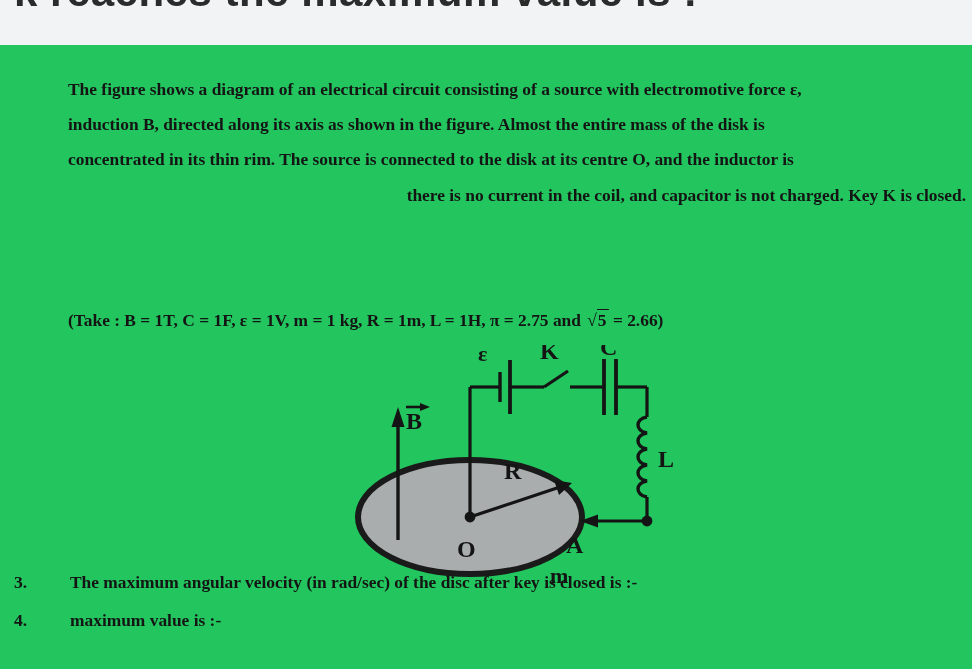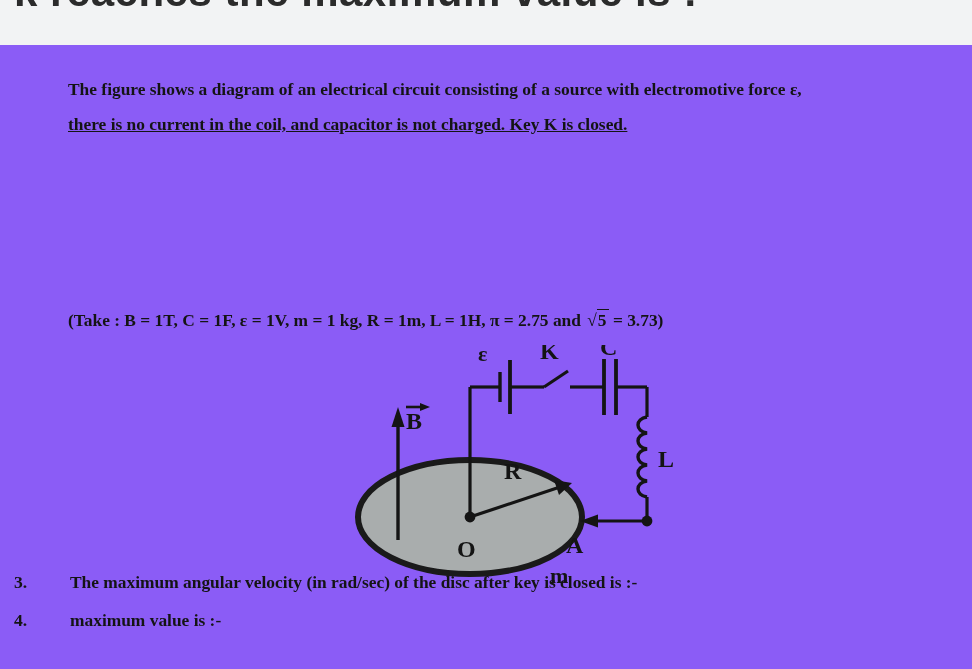--- a/index.html
+++ b/index.html
@@ -36,40 +36,40 @@
     color: #2b2b2b;
     white-space: nowrap;
   }
 
   
   #sheet {
     position: absolute;
     left: 0; top: 45px;
     width: 972px;
     height: 624px;
-    background: #8b5cf6;
+    background: #22c55e;
   }
 
   
   #passage {
     position: absolute;
     left: 68px;
     top: 27px;
     width: 898px;
     font-size: 17.4px;
     line-height: 35.2px;
     text-align: justify;
     text-justify: inter-word;
     font-weight: 600;
     color: #141414;
   }
   #passage p {
     margin: 0;
   }
-  #passage .last-line { text-align: left; text-decoration: underline; }
+  #passage .last-line { text-align: right; }
 
   #given-line {
     position: absolute;
     left: 68px;
     top: 265px;
     font-size: 17.4px;
     font-weight: 600;
     color: #141414;
     white-space: nowrap;
   }
@@ -121,25 +121,27 @@
 <body>
 
 <div id="top-band">
   <div id="top-clipped-text">k reaches the maximum value is :</div>
 </div>
 
 <div id="sheet">
 
   <div id="passage">
     <p>The figure shows a diagram of an electrical circuit consisting of a source with electromotive force ε,</p>
+    <p>induction B, directed along its axis as shown in the figure. Almost the entire mass of the disk is</p>
+    <p>concentrated in its thin rim. The source is connected to the disk at its centre O, and the inductor is</p>
     <p class="last-line">there is no current in the coil, and capacitor is not charged. Key K is closed.</p>
   </div>
 
   <div id="given-line">
-    <span>(Take : B = 1T, C = 1F, ε = 1V, m = 1 kg, R = 1m, L = 1H, π = 2.75 and </span><span class="rad">√<span class="vinc">5</span></span><span> = 3.73)</span>
+    <span>(Take : B = 1T, C = 1F, ε = 1V, m = 1 kg, R = 1m, L = 1H, π = 2.75 and </span><span class="rad">√<span class="vinc">5</span></span><span> = 2.66)</span>
   </div>
 
   <div id="figure">
     <svg width="330" height="255" viewBox="0 0 330 255" xmlns="http://www.w3.org/2000/svg">
 
       <ellipse cx="118" cy="172" rx="112" ry="57" fill="#a9adad" stroke="#1a1a1a" stroke-width="6"></ellipse>
 
       <g>
         <line x1="46" y1="195" x2="46" y2="75" stroke="#141414" stroke-width="3.4"></line>
         <polygon points="46,62 39.5,82 52.5,82" fill="#141414"></polygon>

